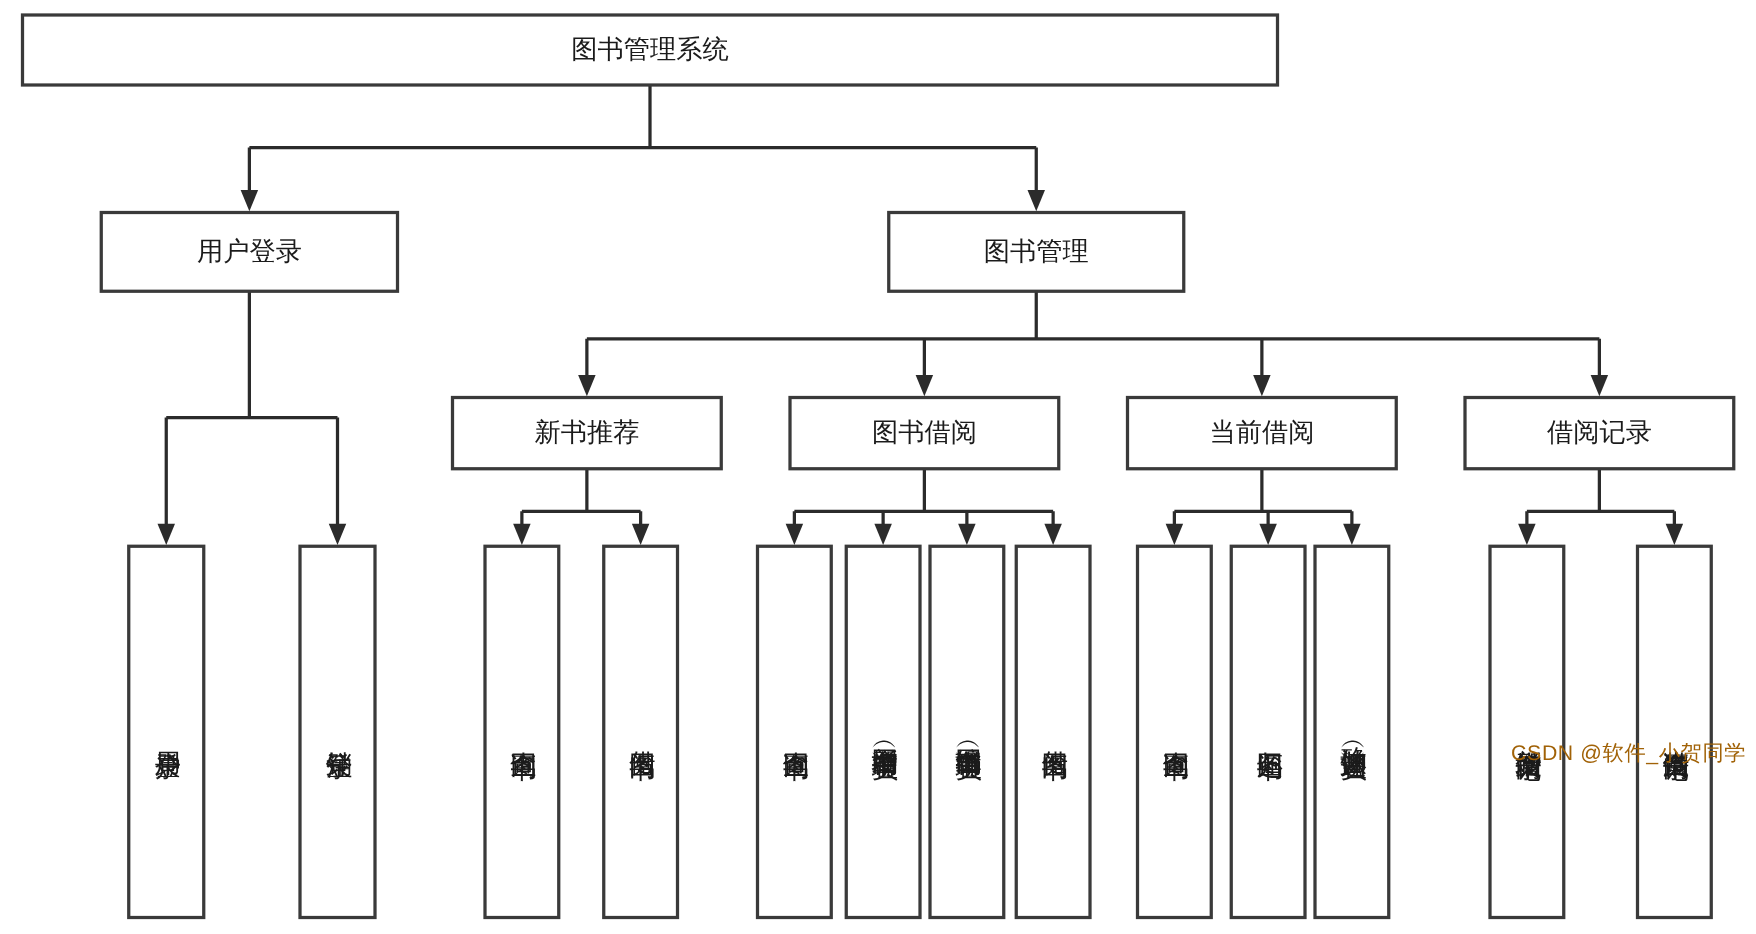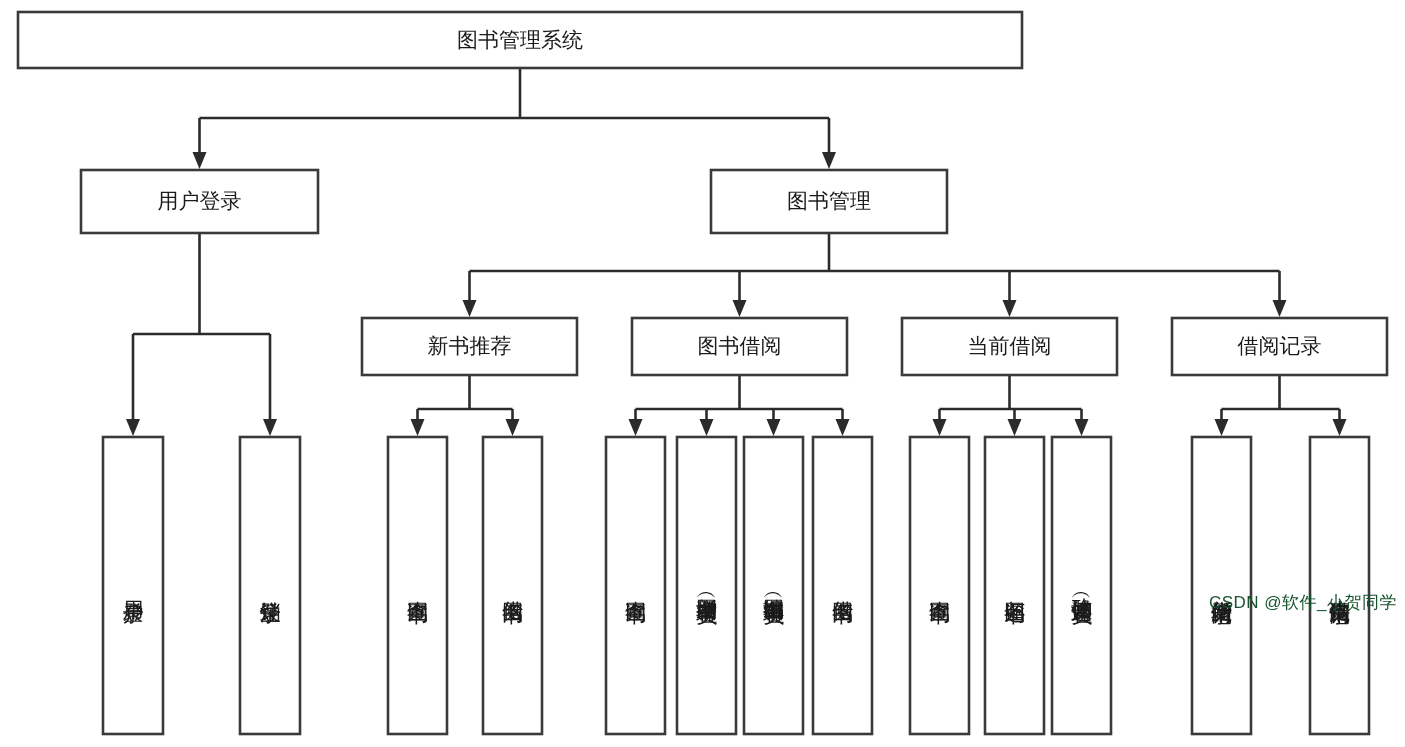--- a/index.html
+++ b/index.html
@@ -60,21 +60,21 @@
     white-space: nowrap;
     text-align: left;
     pointer-events: none;
   }
   .watermark {
     position: absolute;
     right: 8px;
     bottom: 4px;
     font-family: "Liberation Sans", "DejaVu Sans", sans-serif;
     font-size: 17px;
-    color: #14532d;
+    color: #a16207;
     letter-spacing: 0.5px;
     white-space: nowrap;
   }
 </style>
 </head>
 <body>
 
 <div id="diagram-root">
 
   <svg class="diagram-svg" viewBox="0 0 1405 747" xmlns="http://www.w3.org/2000/svg">

